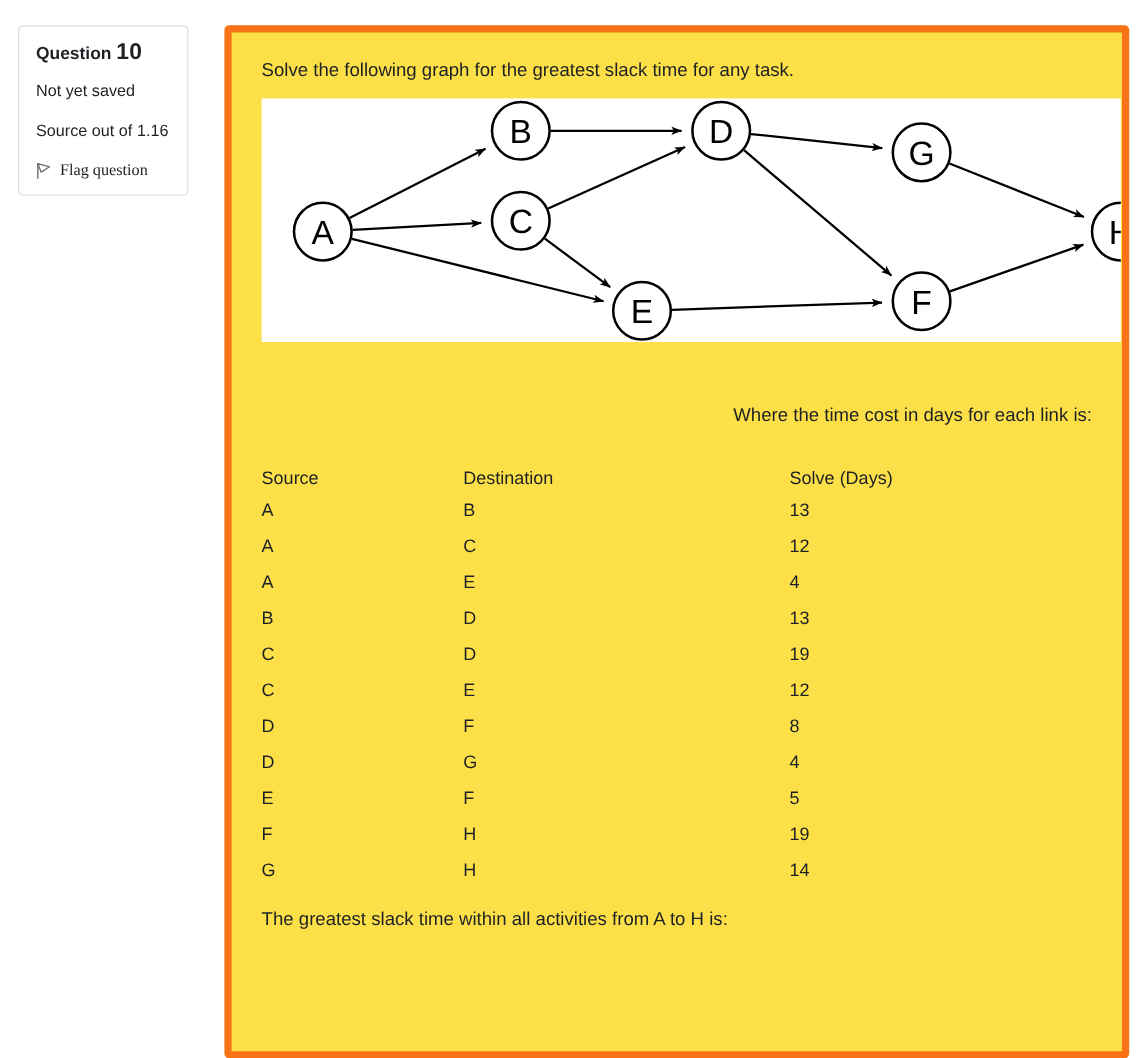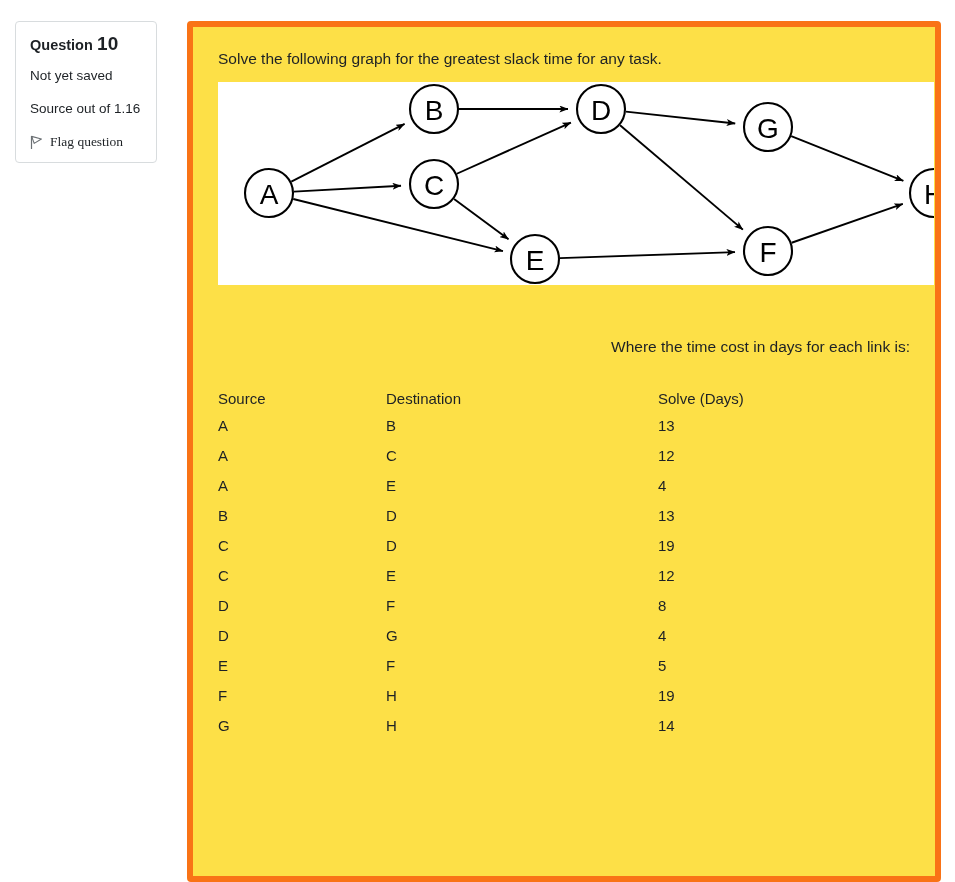--- a/index.html
+++ b/index.html
@@ -304,14 +304,15 @@
             <td>19</td>
           </tr>
           <tr>
             <td>G</td>
             <td>H</td>
             <td>14</td>
           </tr>
         </tbody>
     </table>
 
+    <p class="final-text">The greatest slack time within all activities from A to H is:</p>
   </div>
 </div>
 
 </body></html>

